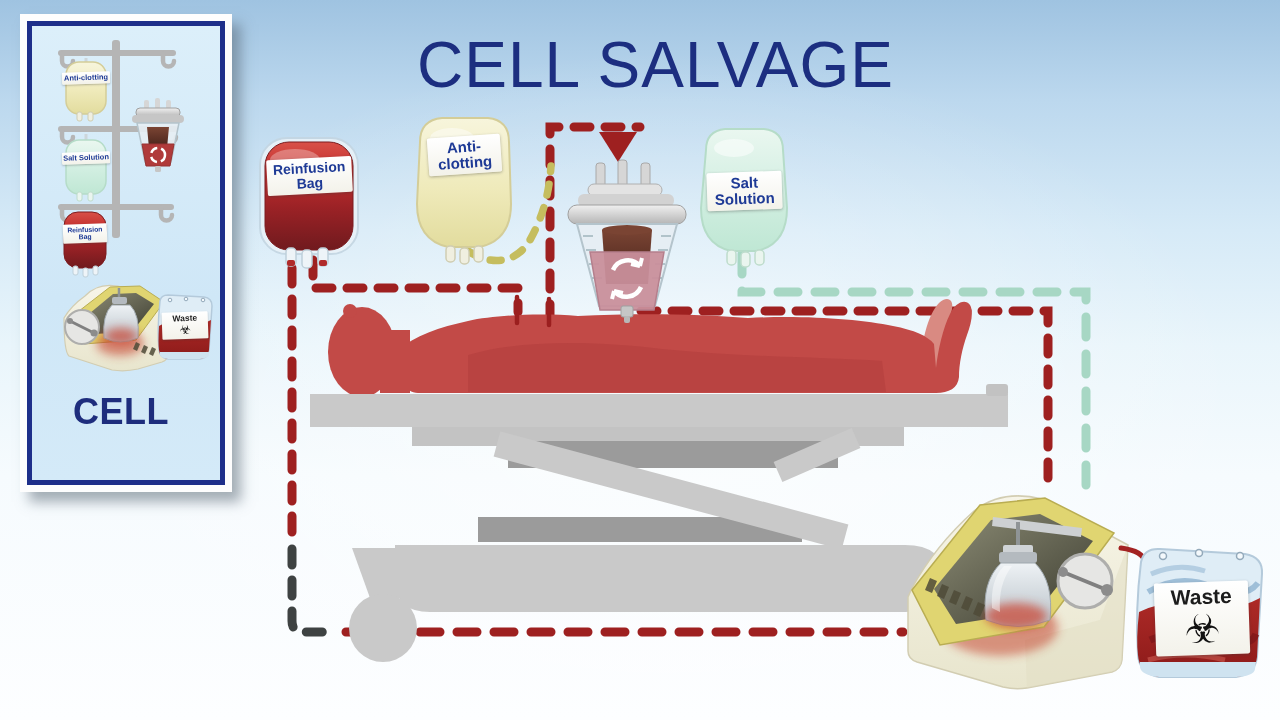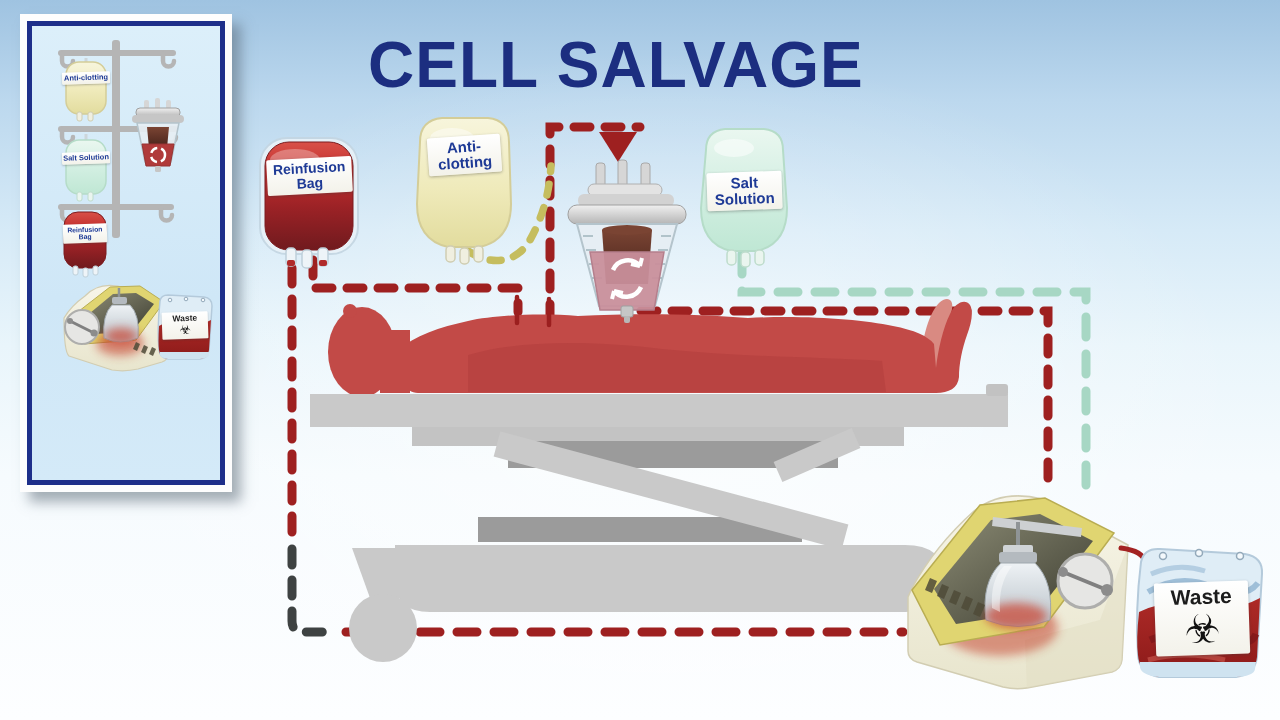--- a/index.html
+++ b/index.html
@@ -2,22 +2,22 @@
 <html><head>
 <meta charset="utf-8">
 <style>
   html,body{margin:0;padding:0;background:#eef4f9;}
   .stage{position:relative;width:1280px;height:720px;overflow:hidden;
     font-family:"Liberation Sans",sans-serif;
     background:
       radial-gradient(ellipse at 52% 58%, rgba(255,255,255,.55), rgba(255,255,255,0) 62%),
       linear-gradient(180deg,#9fc3e1 0%,#bcd8ee 14%,#d6eaf7 32%,#e9f5fb 48%,#f6fbfe 66%,#fdfeff 100%);}
   .art{position:absolute;left:0;top:0;}
-  #title{position:absolute;left:368px;top:28px;width:575px;
-    font-size:64px;font-weight:700;letter-spacing:1px;color:#1c2e80;}
+  #title{position:absolute;left:368px;top:28px;width:575px;text-align:center;
+    font-size:64px;font-weight:400;letter-spacing:1px;color:#1c2e80;}
   .sidebar{position:absolute;left:20px;top:14px;width:198px;height:464px;background:#fdfdfd;
     padding:7px;box-shadow:9px 10px 12px rgba(80,95,110,.5);}
   .sidebar-inner{width:100%;height:100%;border:5px solid #1e2f8a;box-sizing:border-box;
     background:linear-gradient(180deg,#dceffa 0%,#cfe7f7 60%,#d4eaf8 100%);}
   .sidebar-caption{position:absolute;left:24px;top:392px;width:194px;text-align:center;
     color:#1e2d7d;font-weight:700;font-size:36px;line-height:1.12;letter-spacing:.5px;}
   .plabel{position:absolute;background:linear-gradient(180deg,#ffffff 0%,#f3f2ea 100%);
     color:#1e3a96;font-weight:700;text-align:center;line-height:1.06;border-radius:2px;
     box-shadow:0 1px 3px rgba(60,60,60,.4);}
   #lbl-reinfusion{left:267px;top:158px;width:85px;font-size:14px;transform:rotate(-3deg);padding:3px 0;}
@@ -314,20 +314,21 @@
         <circle cx="186" cy="299" r="1.8" fill="#f4f9fc" stroke="#93a9ba"></circle>
         <circle cx="203" cy="300" r="1.8" fill="#f4f9fc" stroke="#93a9ba"></circle>
         <path d="M 160,352 L 209,352 L 209,355 Q 208,358 200,359 L 168,359 Q 161,358 160,355 Z" fill="#cfe3f0"></path>
       </g>
     </g>
   </svg>
 
   <div id="title">CELL SALVAGE</div>
 
   <div class="sidebar-caption">
+    <div>CELL</div>
   </div>
 
   <div class="plabel" id="lbl-reinfusion">Reinfusion Bag</div>
   <div class="plabel" id="lbl-anticlotting">Anti-clotting</div>
   <div class="plabel" id="lbl-salt">Salt Solution</div>
   <div class="plabel" id="lbl-waste">
     <span class="word">Waste</span>
     <span class="bio-glyph">☣</span>
   </div>
 

